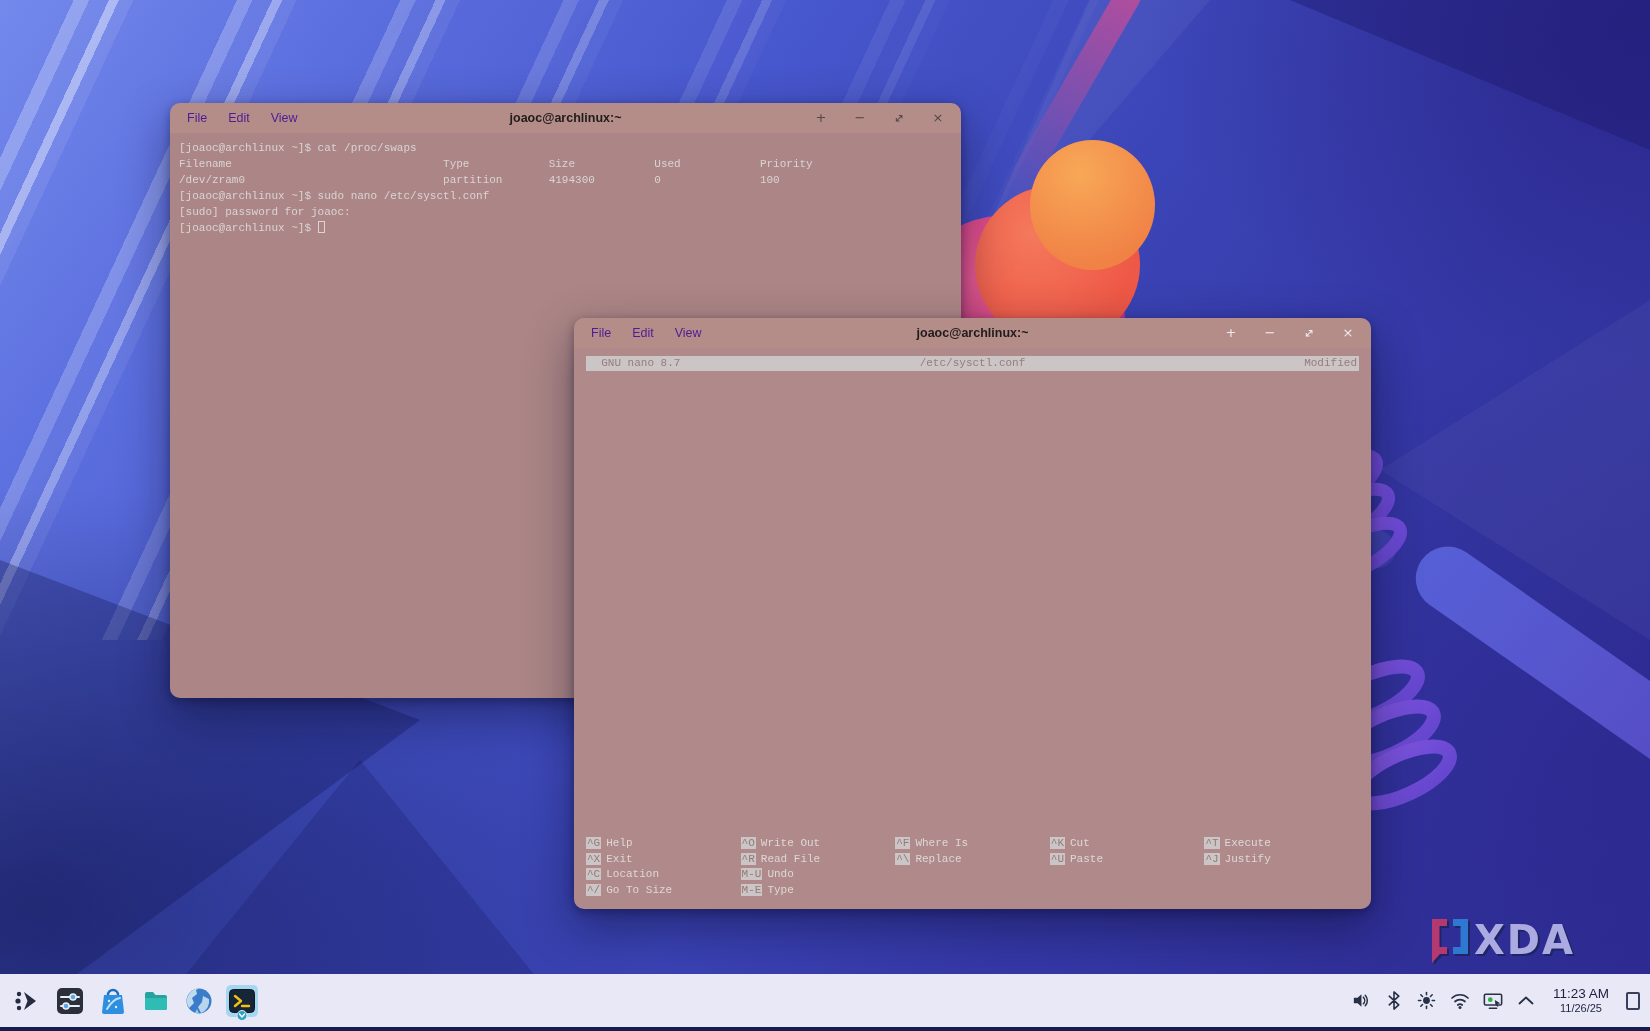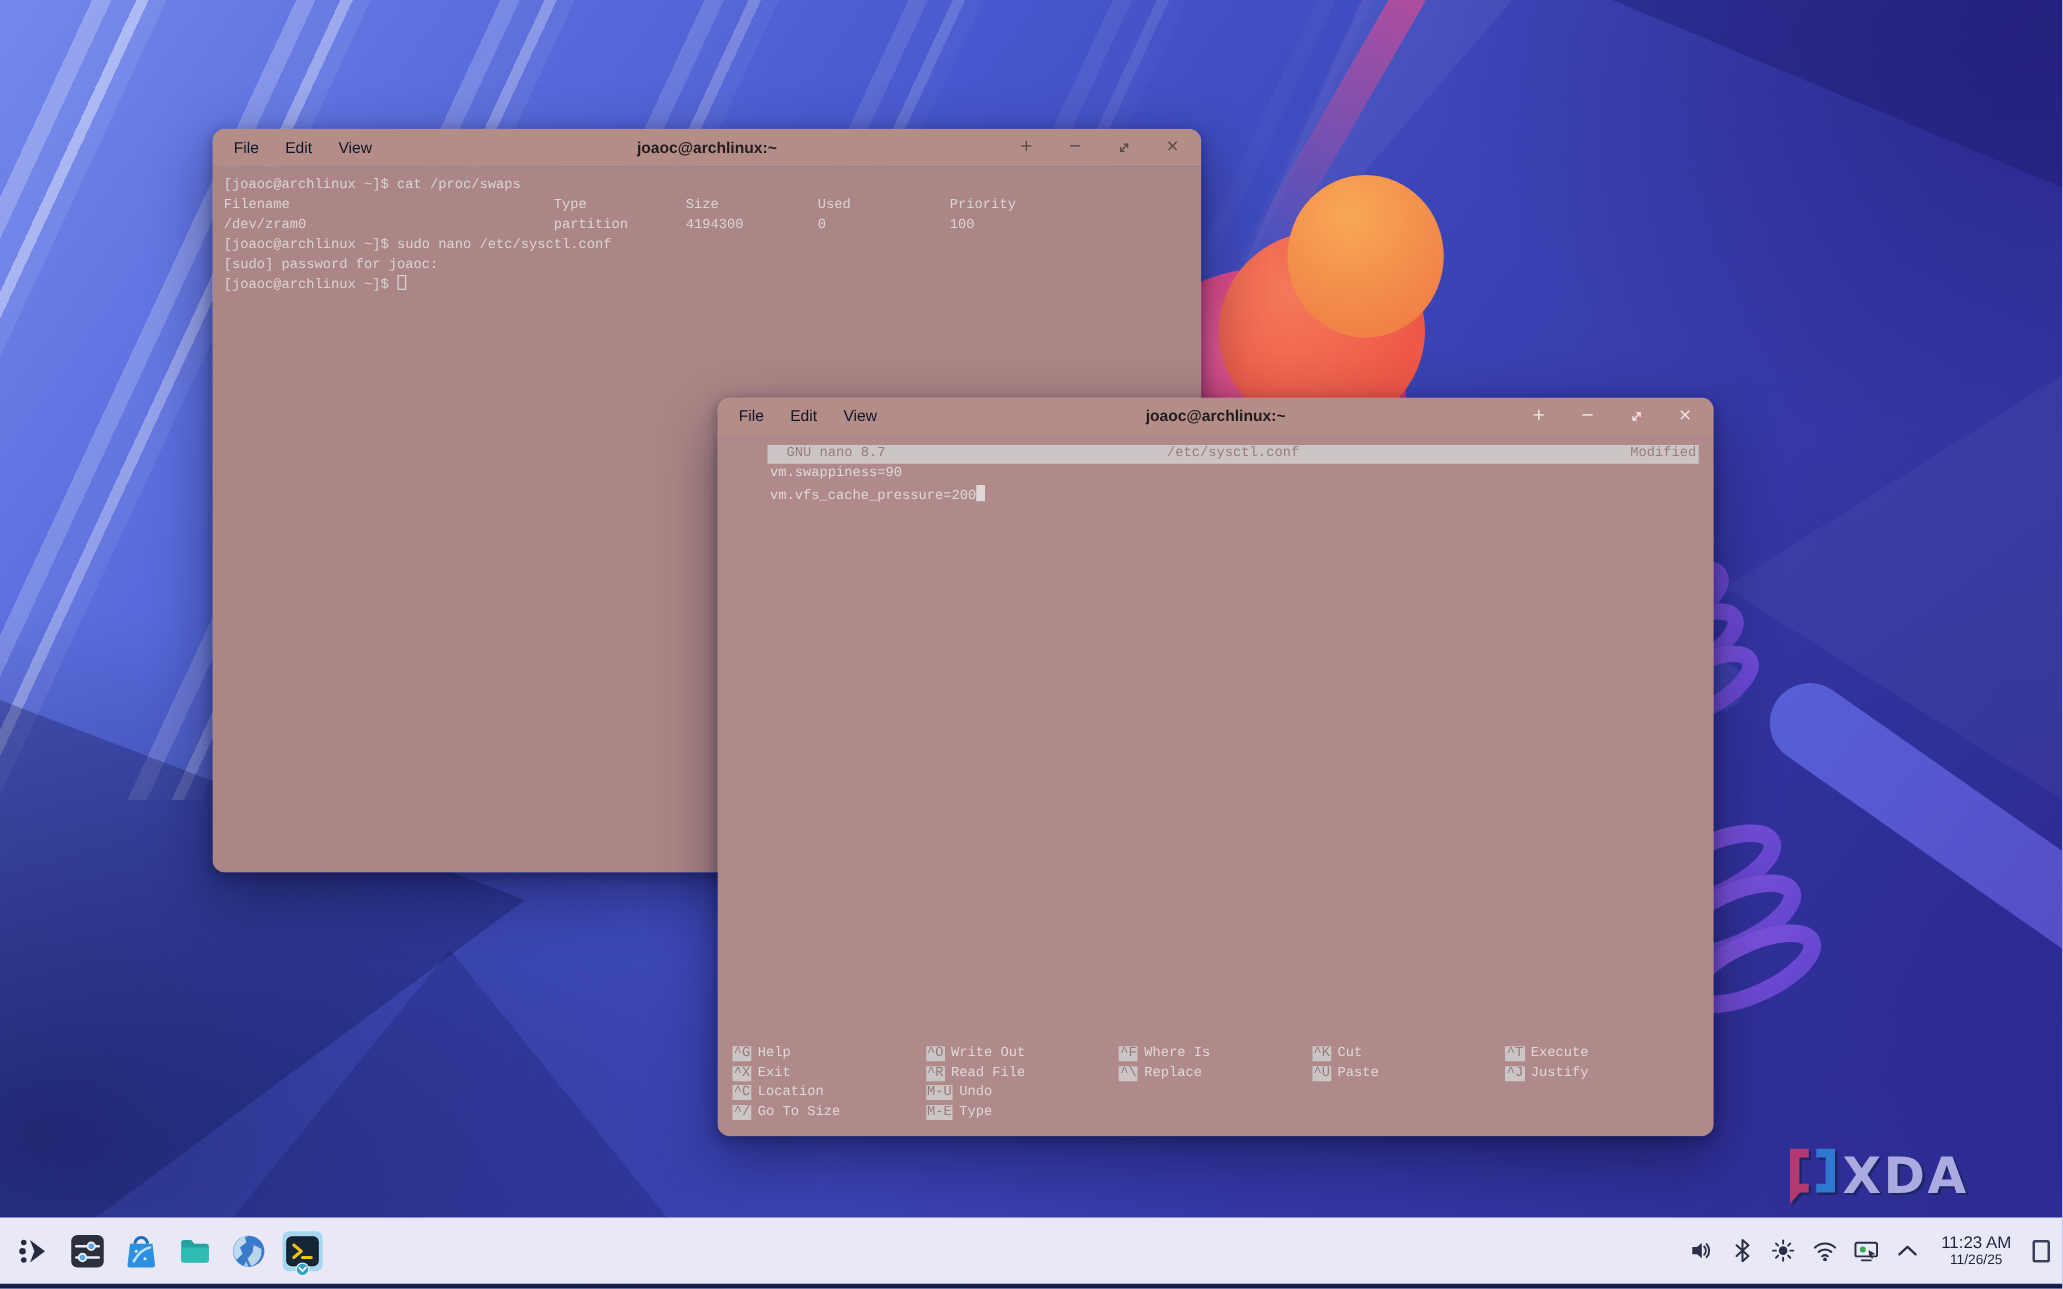--- a/index.html
+++ b/index.html
@@ -42,32 +42,32 @@
   #disc-orange { left:1030px; top:140px; width:125px; height:130px;
     background:radial-gradient(circle at 40% 25%, #f8a857, #f08246 75%); }
   svg.coil { overflow:visible; }
   #facets { left:0; top:0; width:1650px; height:1031px; }
   
   .window { position:absolute; border-radius:10px; overflow:hidden;
     box-shadow:0 18px 48px rgba(8,8,40,.45), 0 3px 10px rgba(8,8,40,.35); }
   #win1 { left:170px; top:103px; width:791px; height:595px; z-index:2; }
   #win2 { left:574px; top:318px; width:797px; height:591px; z-index:3; }
   .titlebar { position:relative; height:30px; background:#b48d89; display:flex; align-items:center; }
-  .menus { display:flex; gap:21px; padding-left:17px; font-size:12.5px; color:#0f172a; z-index:1; }
+  .menus { display:flex; gap:21px; padding-left:17px; font-size:12.5px; color:#4c1d95; z-index:1; }
   .menu-item { cursor:default; }
   .win-title { position:absolute; left:0; right:0; text-align:center; font-weight:bold;
     font-size:12.5px; color:#211c1c; }
   .controls { margin-left:auto; display:flex; gap:25px; padding-right:16px; z-index:1;
     font-family:"DejaVu Sans", sans-serif; font-size:13px; color:#514848; }
   #win2 .controls { color:#efecec; }
   .ctrl { width:14px; text-align:center; line-height:14px; }
   .ctrl-max { display:inline-block; transform:rotate(-45deg); font-size:12px; }
   .term-body { position:relative; height:calc(100% - 30px); }
   #win1 .term-body { background:#ac8686; padding:7px 9px; }
-  #win2 .term-body { background:#b08a8a; padding-top:8px;padding-left:28px; }
+  #win2 .term-body { background:#b08a8a; padding-top:8px; }
   .mono { font-family:Liberation Mono, monospace; font-size:11px; line-height:16px; }
   pre.scrollback { white-space:pre; color:#dad4d4; }
   .prompt-line { white-space:pre; color:#dad4d4; }
   .cursor-hollow { display:inline-block; width:7px; height:12px; border:1px solid #dad4d4;
     vertical-align:-2px; }
   
   .nano-bar { margin:0 12px; background:#cbc5c5; color:#997c7c; display:flex;
     line-height:15px; padding:0 2px; }
   .nano-bar > div { flex:1; white-space:pre; }
   .nano-file { text-align:center; }
@@ -181,24 +181,20 @@
         <span class="ctrl"><span class="ctrl-max">↔</span></span>
         <span class="ctrl">×</span>
       </div>
     </div>
     <div class="term-body mono">
       <div class="nano-bar">
         <div>  GNU nano 8.7</div>
         <div class="nano-file">/etc/sysctl.conf</div>
         <div class="nano-mod">Modified</div>
       </div>
-      <div class="nano-buffer">
-        <div>vm.swappiness=90</div>
-        <div><span>vm.vfs_cache_pressure=200</span><span class="cursor-block"></span></div>
-      </div>
       <div class="nano-shortcuts">
         <div class="sc-col">
           <div class="sc-cell"><span class="sc-key">^G</span><span class="sc-label">Help</span></div>
           <div class="sc-cell"><span class="sc-key">^X</span><span class="sc-label">Exit</span></div>
         </div>
         <div class="sc-col">
           <div class="sc-cell"><span class="sc-key">^O</span><span class="sc-label">Write Out</span></div>
           <div class="sc-cell"><span class="sc-key">^R</span><span class="sc-label">Read File</span></div>
         </div>
         <div class="sc-col">

